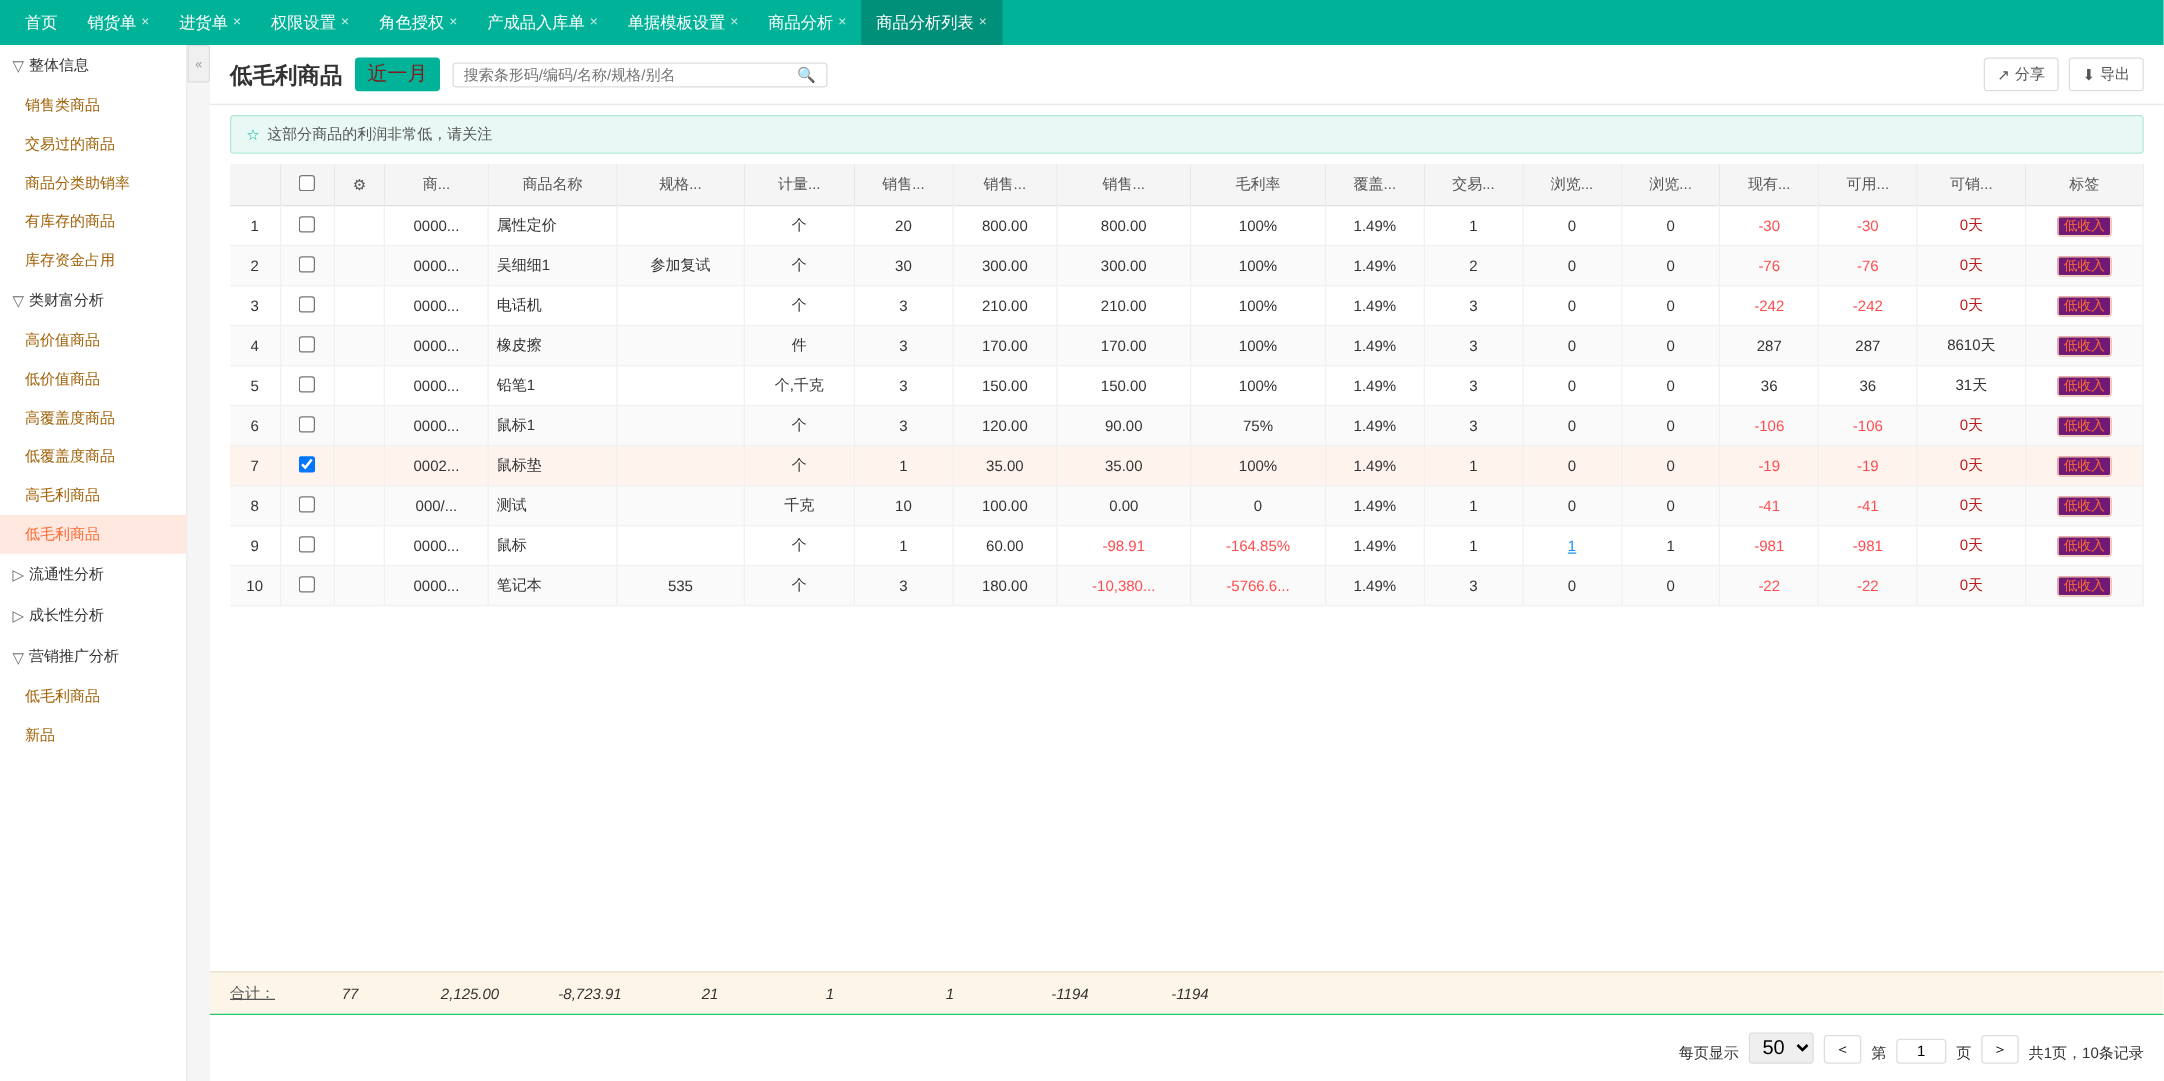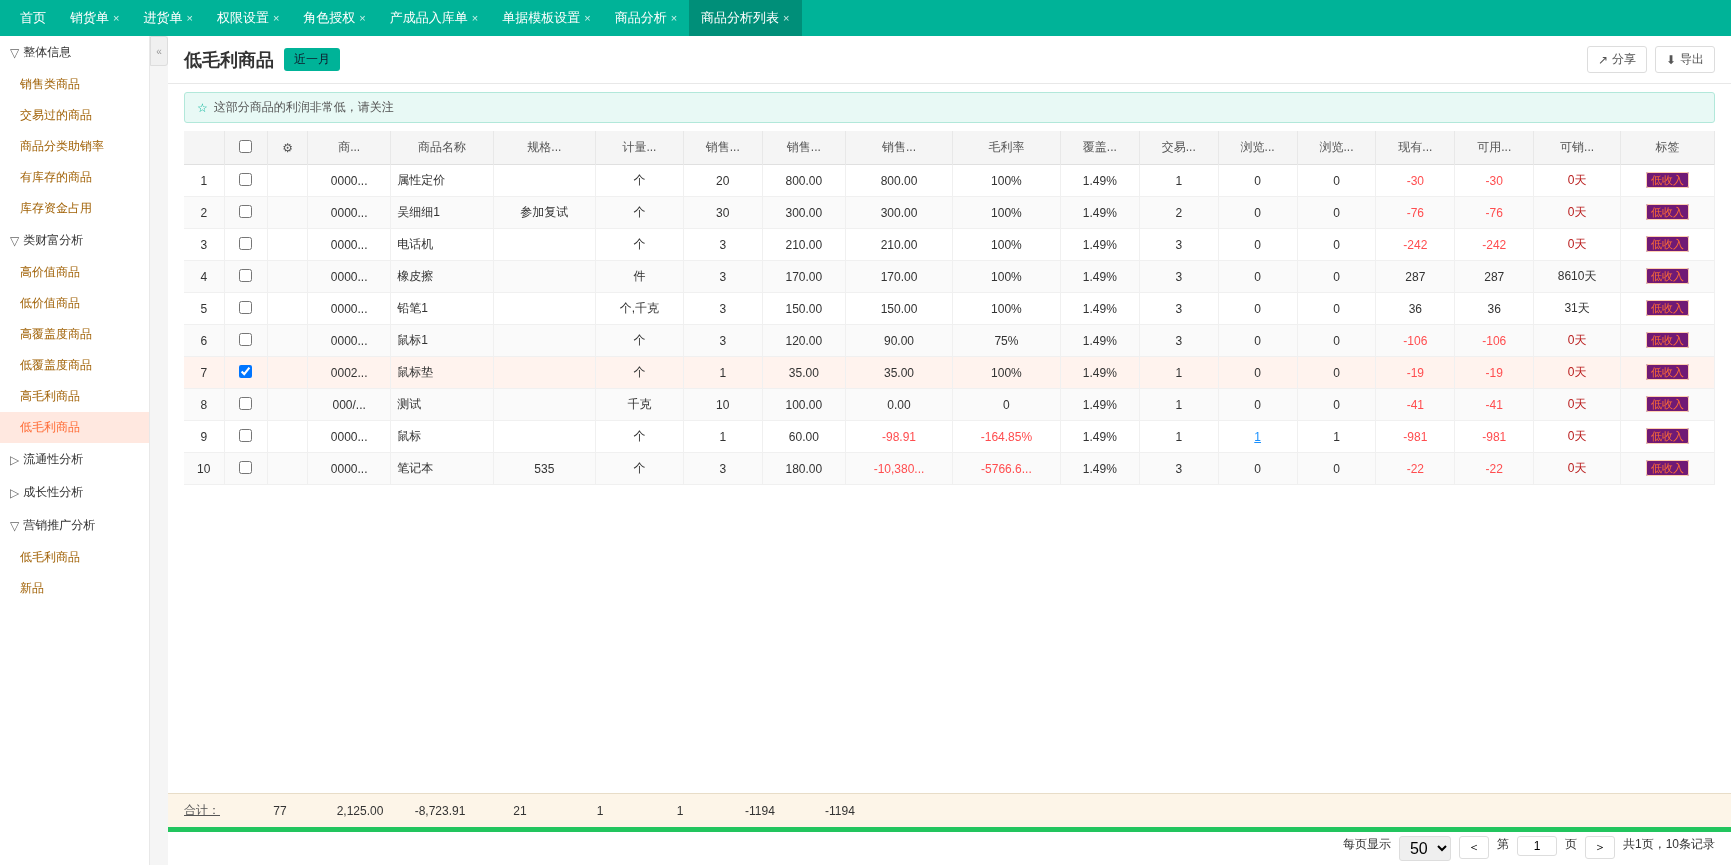--- a/index.html
+++ b/index.html
@@ -79,25 +79,25 @@
       background: #fff;
       gap: 10px;
     }
     .page-title {
       font-size: 18px;
       font-weight: bold;
       color: #333;
     }
     .time-filter-btn {
       background: #00b398;
-      color: #0f172a;
+      color: #7f1d1d;
       border: none;
       border-radius: 3px;
       padding: 3px 10px;
-      font-size: 12px;
+      font-size: 16px;
       cursor: pointer;
     }
     .search-box {
       display: flex;
       align-items: center;
       border: 1px solid #ddd;
       border-radius: 3px;
       padding: 2px 8px;
       flex: 1;
       max-width: 300px;
@@ -192,36 +192,37 @@
       background: #fdf5e8;
       border-top: 1px solid #e8ddc8;
       padding: 8px 16px;
       display: flex;
       align-items: center;
       font-size: 12px;
     }
     .footer-label { color: #555; margin-right: 20px; text-decoration: underline; }
     .footer-values {
       display: flex;
-      gap: 0;
+      gap: 16px;
+      font-style: italic;
     }
     .footer-val {
       padding: 0 8px;
       color: #333;
       min-width: 80px;
       text-align: center;
     }
 
     
     .pagination-bar {
       background: #fff;
-      border-top: 5px solid #22c55e;
-      padding: 4px 16px;
-      display: flex;
-      align-items: flex-start;
+      border-top: 1px solid #22c55e;
+      padding: 14px 16px;
+      display: flex;
+      align-items: flex-end;
       justify-content: flex-end;
       gap: 8px;
       font-size: 12px;
     }
     .page-size-select {
       border: 1px solid #ddd;
       border-radius: 3px;
       padding: 2px 6px;
       font-size: 16px;
     }
@@ -340,20 +341,24 @@
     <div class="sidebar-item">新品</div>
   </div>
 
   <div class="collapse-btn">«</div>
 
   <div class="content-area">
 
     <div class="page-header">
       <span class="page-title">低毛利商品</span>
       <button class="time-filter-btn">近一月</button>
+      <div class="search-box">
+        <input type="text" placeholder="搜索条形码/编码/名称/规格/别名" style="">
+        <span style="color:#999;cursor:pointer;">🔍</span>
+      </div>
       <div class="header-actions">
         <button class="action-btn">
           <span>↗</span>
           <span>分享</span>
         </button>
         <button class="action-btn">
           <span>⬇</span>
           <span>导出</span>
         </button>
       </div>

